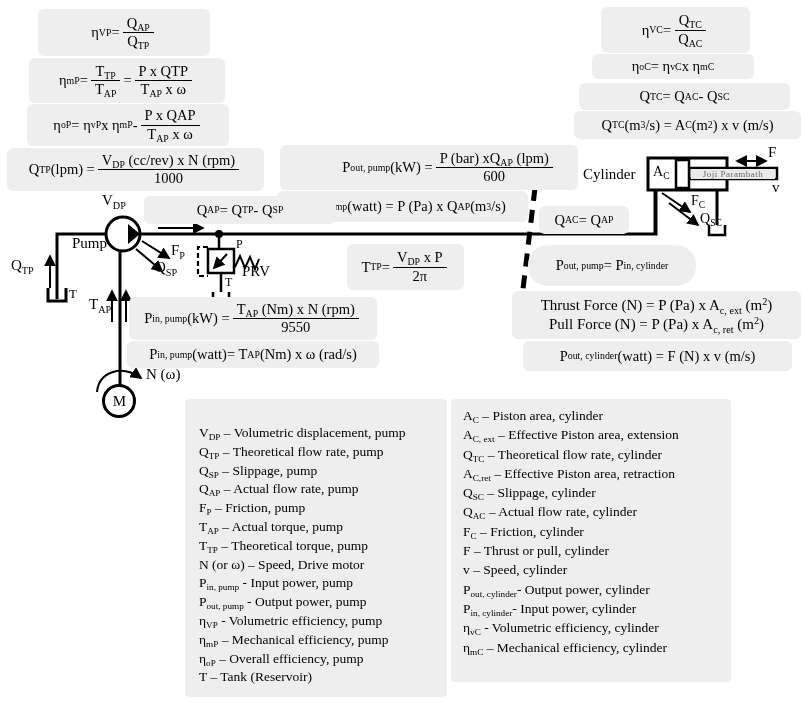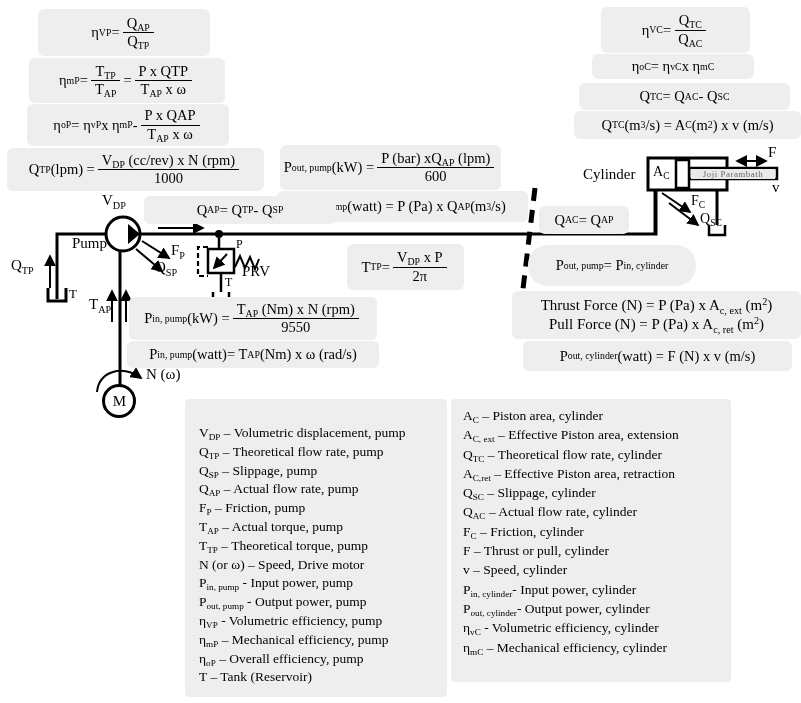--- a/index.html
+++ b/index.html
@@ -111,21 +111,21 @@
       </span></div>
 
   <div class="fbox" style="left:601px;top:7px;width:149px;height:46px;">η<sub>VC</sub> = <span class="frac">
         <span class="num">Q<sub>TC</sub></span>
         <span class="den">Q<sub>AC</sub></span>
       </span></div>
   <div class="fbox" style="left:592px;top:54px;width:162px;height:25px;">η<sub>oC</sub> = η<sub>vC</sub> x η<sub>mC</sub></div>
   <div class="fbox" style="left:579px;top:83px;width:211px;height:27px;">Q<sub>TC</sub> = Q<sub>AC</sub> - Q<sub>SC</sub></div>
   <div class="fbox" style="left:574px;top:111px;width:227px;height:28px;">Q<sub>TC</sub> (m<sup>3</sup>/s) = A<sub>C</sub> (m<sup>2</sup>) x v (m/s)</div>
 
-  <div class="fbox" style="left:280px;top:145px;width:221px;height:45px;">P<sub>out, pump</sub>(kW) = <span class="frac">
+  <div class="fbox" style="left:280px;top:145px;width:258px;height:45px;padding-left:40px;">P<sub>out, pump</sub>(kW) = <span class="frac">
         <span class="num">P (bar) xQ<sub>AP</sub> (lpm)</span>
         <span class="den">600</span>
       </span></div>
   <div class="fbox" style="left:277px;top:191px;width:251px;height:31px;">P<sub>out, pump</sub> (watt) = P (Pa) x Q<sub>AP</sub> (m<sup>3</sup>/s)</div>
   <div class="fbox" style="left:144px;top:196px;width:192px;height:28px;">Q<sub>AP</sub> = Q<sub>TP</sub> - Q<sub>SP</sub></div>
   <div class="fbox" style="left:347px;top:244px;width:117px;height:46px;">T<sub>TP</sub> = <span class="frac">
         <span class="num">V<sub>DP</sub> x P</span>
         <span class="den">2π</span>
       </span></div>
   <div class="fbox" style="left:539px;top:206px;width:90px;height:28px;">Q<sub>AC</sub> = Q<sub>AP</sub></div>
@@ -181,19 +181,19 @@
   <div id="legend-right" class="legend">
       <div>A<sub>C</sub> – Piston area, cylinder</div>
       <div>A<sub>C, ext</sub> – Effective Piston area, extension</div>
       <div>Q<sub>TC</sub> – Theoretical flow rate, cylinder</div>
       <div>A<sub>C,ret</sub> – Effective Piston area, retraction</div>
       <div>Q<sub>SC</sub> – Slippage, cylinder</div>
       <div>Q<sub>AC</sub> – Actual flow rate, cylinder</div>
       <div>F<sub>C</sub> –  Friction, cylinder</div>
       <div>F – Thrust or pull, cylinder</div>
       <div>v – Speed, cylinder</div>
+      <div>P<sub>out, cylinder</sub>- Output power, cylinder</div>
       <div>P<sub>in, cylinder</sub>- Input power, cylinder</div>
-      <div>P<sub>out, cylinder</sub>- Output power, cylinder</div>
       <div>η<sub>vC</sub> - Volumetric efficiency, cylinder</div>
       <div>η<sub>mC</sub> – Mechanical efficiency, cylinder</div>
     </div>
 
 </div>
 
 </body></html>

